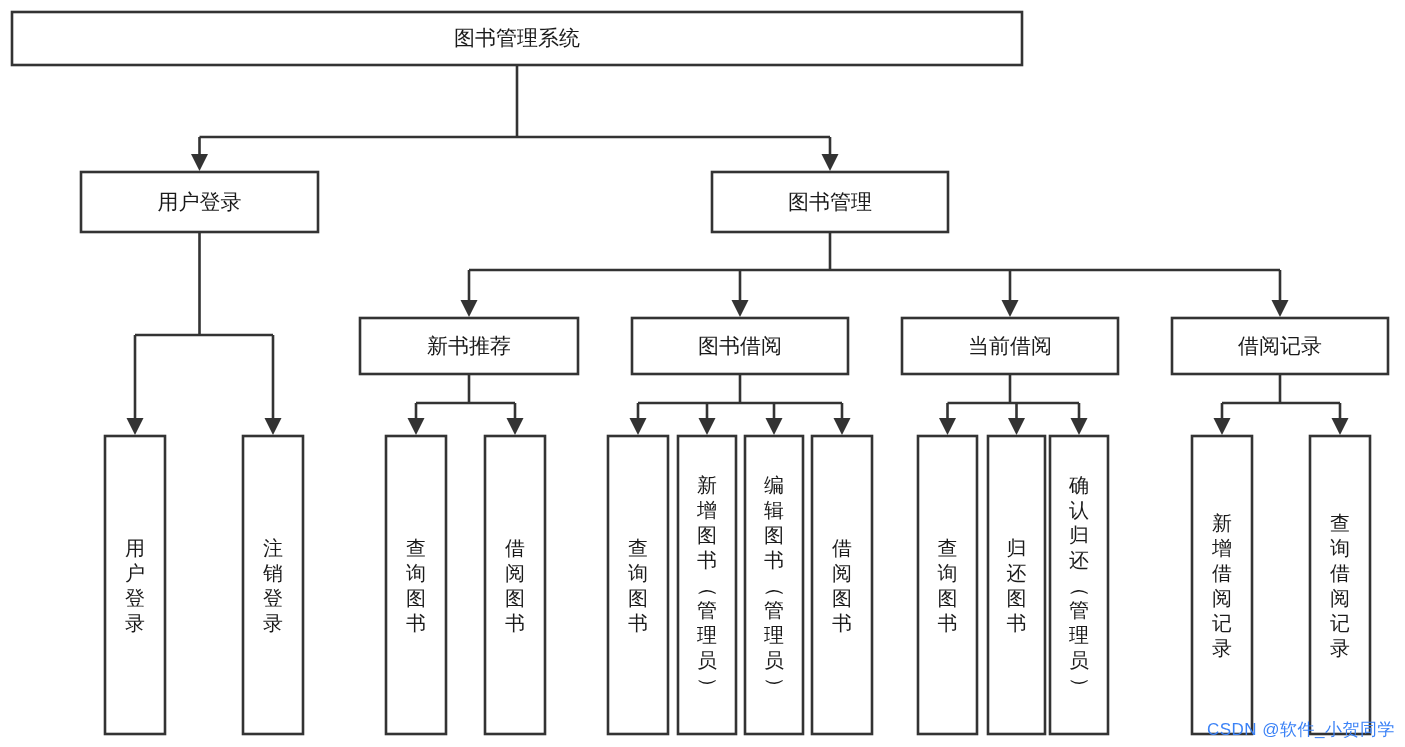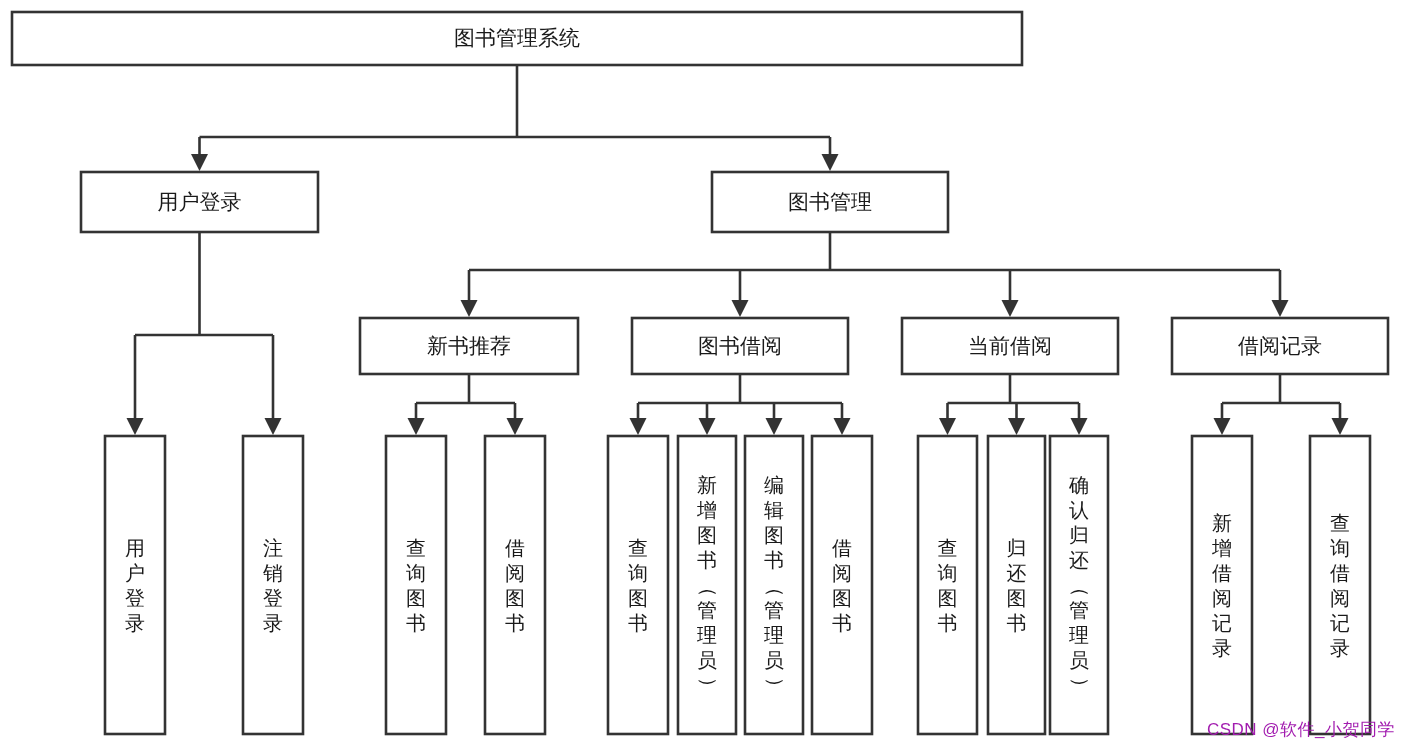--- a/index.html
+++ b/index.html
@@ -53,21 +53,21 @@
     font-size: 20px;
     fill: #1a1a1a;
     text-anchor: middle;
     font-family: "Liberation Sans", "DejaVu Sans", sans-serif;
   }
   .watermark {
     position: absolute;
     right: 10px;
     bottom: 6px;
     font-size: 17px;
-    color: #a21caf;
+    color: #3b82f6;
     font-family: "Liberation Sans", "DejaVu Sans", sans-serif;
     white-space: nowrap;
     letter-spacing: 0.5px;
     pointer-events: none;
   }
 </style>
 </head>
 <body>
 
 <div id="diagram-root">

